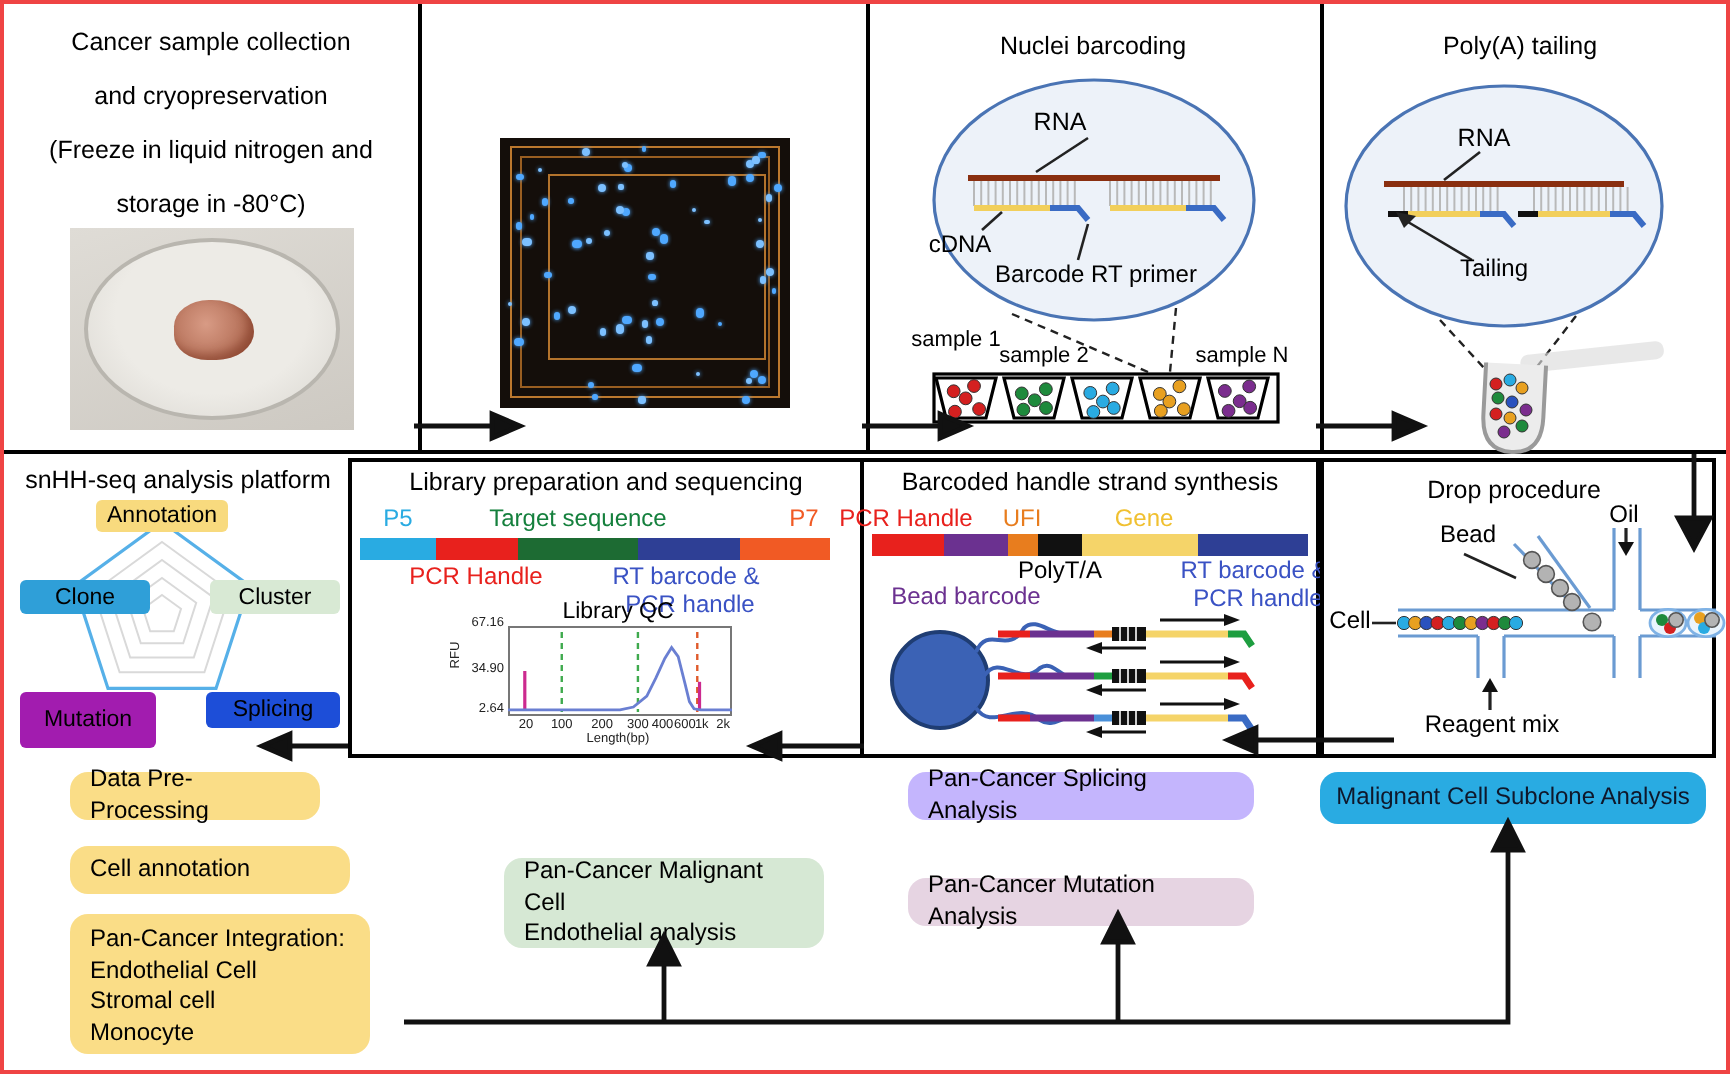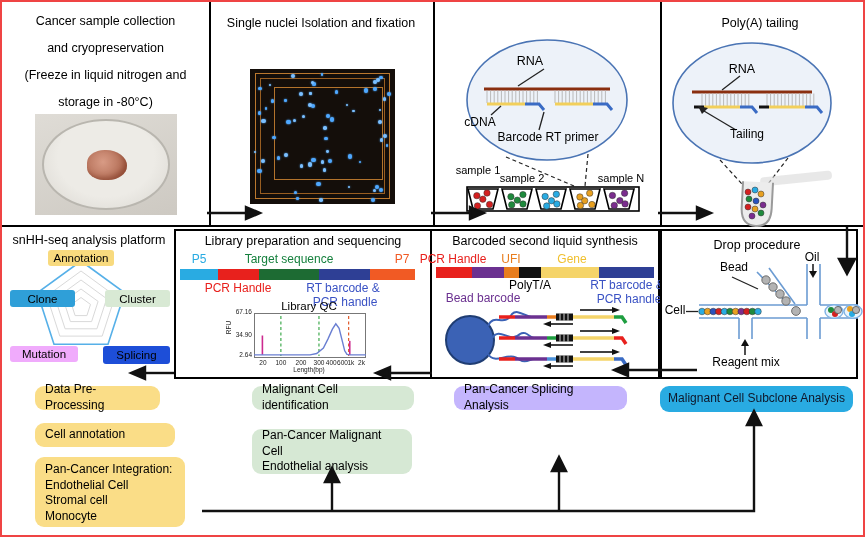--- a/index.html
+++ b/index.html
@@ -33,21 +33,20 @@
 
   <div class="ptitle" style="left:0;top:12px;width:207px">Cancer sample collection</div>
   <div class="ptitle" style="left:0;top:39px;width:207px">and cryopreservation</div>
   <div class="ptitle" style="left:0;top:66px;width:207px">(Freeze in liquid nitrogen and</div>
   <div class="ptitle" style="left:0;top:93px;width:207px">storage in -80°C)</div>
   <div class="abs" style="left:33px;top:112px;width:142px;height:101px;background:linear-gradient(160deg,#dfdcd6,#cdc9c2)">
     <div class="abs" style="left:7px;top:5px;right:7px;bottom:5px;border-radius:50%;border:2px solid #b9b6af;background:radial-gradient(ellipse at 50% 42%,#edebe6 55%,#d8d5cf 100%)"></div>
     <div class="abs" style="left:52px;top:36px;width:40px;height:30px;border-radius:48% 58% 52% 46%;background:radial-gradient(circle at 40% 40%,#d89b85,#b06a52 75%,#9c5742);box-shadow:inset -3px -3px 5px rgba(120,50,30,.5)"></div>
   </div>
 
-  <div class="ptitle" style="left:207px;top:14px;width:224px">Single nuclei Isolation and fixation</div>
   <div class="abs" style="left:248px;top:67px;width:145px;height:135px;background:#140e0a;overflow:hidden">
     <div class="abs" style="left:5px;top:4px;right:5px;bottom:5px;border:1.5px solid rgba(196,126,48,.95)"></div>
     <div class="abs" style="left:10px;top:9px;right:10px;bottom:10px;border:1.5px solid rgba(176,108,38,.85)"></div>
     <div class="abs" style="left:24px;top:18px;right:12px;bottom:24px;border:1.5px solid rgba(196,126,48,.9)"></div>
     <div id="nucleiDots" class="abs" style="left:0;top:0;right:0;bottom:0">
         <div style="position: absolute; left: 129.224px; top: 40.4439px; width: 2.00014px; height: 2.00014px; border-radius: 50%; background: rgb(124, 192, 255); box-shadow: rgb(79, 168, 255) 0px 0px 2px;"></div>
         <div style="position: absolute; left: 76.4491px; top: 45.4934px; width: 3.89636px; height: 3.89636px; border-radius: 50%; background: rgb(79, 168, 255); box-shadow: rgb(79, 168, 255) 0px 0px 2px;"></div>
         <div style="position: absolute; left: 77.8276px; top: 90.2488px; width: 3.96319px; height: 3.96319px; border-radius: 50%; background: rgb(79, 168, 255); box-shadow: rgb(79, 168, 255) 0px 0px 2px;"></div>
         <div style="position: absolute; left: 36.9126px; top: 51.1532px; width: 4.12357px; height: 4.12357px; border-radius: 50%; background: rgb(79, 168, 255); box-shadow: rgb(79, 168, 255) 0px 0px 2px;"></div>
         <div style="position: absolute; left: 11.3287px; top: 90.1726px; width: 3.81492px; height: 3.81492px; border-radius: 50%; background: rgb(124, 192, 255); box-shadow: rgb(79, 168, 255) 0px 0px 2px;"></div>
@@ -104,20 +103,21 @@
         <div style="position: absolute; left: 95.788px; top: 34.6507px; width: 2.52577px; height: 2.52577px; border-radius: 50%; background: rgb(124, 192, 255); box-shadow: rgb(79, 168, 255) 0px 0px 2px;"></div>
         <div style="position: absolute; left: 61.4739px; top: 88.8929px; width: 4.58429px; height: 4.58429px; border-radius: 50%; background: rgb(79, 168, 255); box-shadow: rgb(79, 168, 255) 0px 0px 2px;"></div>
         <div style="position: absolute; left: 60.6355px; top: 11.7085px; width: 3.0319px; height: 3.0319px; border-radius: 50%; background: rgb(124, 192, 255); box-shadow: rgb(79, 168, 255) 0px 0px 2px;"></div>
         <div style="position: absolute; left: 136.514px; top: 23.2064px; width: 4.09986px; height: 4.09986px; border-radius: 50%; background: rgb(79, 168, 255); box-shadow: rgb(79, 168, 255) 0px 0px 2px;"></div>
         <div style="position: absolute; left: 20.6143px; top: 30.476px; width: 3.32268px; height: 3.32268px; border-radius: 50%; background: rgb(79, 168, 255); box-shadow: rgb(79, 168, 255) 0px 0px 2px;"></div>
         <div style="position: absolute; left: 14.6187px; top: 38.363px; width: 2.44337px; height: 2.44337px; border-radius: 50%; background: rgb(79, 168, 255); box-shadow: rgb(79, 168, 255) 0px 0px 2px;"></div>
         <div style="position: absolute; left: 69.366px; top: 129.221px; width: 3.44588px; height: 3.44588px; border-radius: 50%; background: rgb(124, 192, 255); box-shadow: rgb(79, 168, 255) 0px 0px 2px;"></div>
       </div>
   </div>
 
+  <div class="ptitle" style="left:431px;top:14px;width:227px">Nuclei barcoding</div>
   <svg id="p3svg" style="left:432px;top:0" width="226" height="222" viewBox="0 0 226 222">
     <ellipse cx="113" cy="98" rx="80" ry="60" fill="#edf2f9" stroke="#4a74b4" stroke-width="1.6"></ellipse>
     <line x1="110" y1="67" x2="84" y2="84" stroke="#222" stroke-width="1.3"></line>
     <line x1="50" y1="87" x2="176" y2="87" stroke="#8a2f10" stroke-width="3"></line>
     <g stroke="#b9b9b9" stroke-width="1" id="p3ticks1">
         <line x1="53" y1="88.5" x2="53" y2="101"></line>
         <line x1="56.6" y1="88.5" x2="56.6" y2="101"></line>
         <line x1="60.2" y1="88.5" x2="60.2" y2="101"></line>
         <line x1="63.800000000000004" y1="88.5" x2="63.800000000000004" y2="101"></line>
         <line x1="67.4" y1="88.5" x2="67.4" y2="101"></line>
@@ -267,21 +267,21 @@
       <polygon points="69,19 103.2,43.9 90.2,84.1 47.8,84.1 34.8,43.9"></polygon>
       <polygon points="69,28 94.7,46.7 84.9,76.8 53.1,76.8 43.3,46.7"></polygon>
       <polygon points="69,37 86.1,49.4 79.6,69.6 58.4,69.6 51.9,49.4"></polygon>
       <polygon points="69,45.5 78.5,52.4 74.9,63.6 63.1,63.6 59.5,52.4"></polygon>
     </g>
     <polygon points="69,9 112.7,40.8 96,92.2 42,92.2 25.3,40.8" fill="none" stroke="#56b0e8" stroke-width="1.6"></polygon>
   </svg>
   <div class="badge" style="left:46px;top:248px;width:66px;height:16px;background:#f8da7e">Annotation</div>
   <div class="badge" style="left:8px;top:288px;width:65px;height:17px;background:#2f9fd8">Clone</div>
   <div class="badge" style="left:103px;top:288px;width:65px;height:17px;background:#d8e9d4">Cluster</div>
-  <div class="badge" style="left:8px;top:344px;width:68px;height:16px;background:#f0abfc">Mutation</div>
+  <div class="badge" style="left:8px;top:344px;width:68px;height:28px;background:#a21caf">Mutation</div>
   <div class="badge" style="left:101px;top:344px;width:67px;height:18px;background:#1d4ed8">Splicing</div>
 
   <div class="box2" style="left:172px;top:227px;width:258px;height:150px"></div>
   <div class="ptitle" style="left:174px;top:232px;width:254px">Library preparation and sequencing</div>
   <div class="lbl c-blue" style="left:182px;top:251px;width:30px">P5</div>
   <div class="lbl c-green" style="left:237px;top:251px;width:100px">Target sequence</div>
   <div class="lbl c-orange" style="left:385px;top:251px;width:30px">P7</div>
   <div class="abs" style="left:178px;top:267px;width:38px;height:11px;background:#29abe2"></div>
   <div class="abs" style="left:216px;top:267px;width:41px;height:11px;background:#e8211d"></div>
   <div class="abs" style="left:257px;top:267px;width:60px;height:11px;background:#1d6b33"></div>
@@ -311,21 +311,21 @@
       <span class="tick" style="left: 290.04px; top: 357px; width: 18px;">200</span>
       <span class="tick" style="left: 307.96px; top: 357px; width: 18px;">300</span>
       <span class="tick" style="left: 320.28px; top: 357px; width: 18px;">400</span>
       <span class="tick" style="left: 331.48px; top: 357px; width: 18px;">600</span>
       <span class="tick" style="left: 339.88px; top: 357px; width: 18px;">1k</span>
       <span class="tick" style="left: 350.52px; top: 357px; width: 18px;">2k</span>
     </div>
   <div class="tick" style="left:272px;top:364px;width:70px">Length(bp)</div>
 
   <div class="box2" style="left:428px;top:227px;width:230px;height:150px"></div>
-  <div class="ptitle" style="left:430px;top:232px;width:226px">Barcoded second liquid synthesis</div>
+  <div class="ptitle" style="left:430px;top:232px;width:226px">Barcoded handle strand synthesis</div>
   <div class="lbl c-red" style="left:411px;top:251px;width:80px">PCR Handle</div>
   <div class="lbl c-ufi" style="left:489px;top:251px;width:40px">UFI</div>
   <div class="lbl c-gene" style="left:550px;top:251px;width:40px">Gene</div>
   <div class="abs" style="left:434px;top:265px;width:36px;height:11px;background:#e8211d"></div>
   <div class="abs" style="left:470px;top:265px;width:32px;height:11px;background:#6b3190"></div>
   <div class="abs" style="left:502px;top:265px;width:15px;height:11px;background:#e87d1e"></div>
   <div class="abs" style="left:517px;top:265px;width:22px;height:11px;background:#111"></div>
   <div class="abs" style="left:539px;top:265px;width:58px;height:11px;background:#f5d469"></div>
   <div class="abs" style="left:597px;top:265px;width:55px;height:11px;background:#2e3f95"></div>
   <div class="lbl" style="left:488px;top:277px;width:80px">PolyT/A</div>
@@ -437,24 +437,24 @@
   <div class="lbl" style="left:795px;top:249px;width:30px">Oil</div>
   <div class="lbl" style="left:659px;top:302px;width:28px">Cell</div>
   <div class="lbl" style="left:694px;top:354px;width:100px">Reagent mix</div>
 
   <div class="pill" style="left:33px;top:384px;width:125px;height:24px;background:#fadd87">Data Pre-Processing</div>
   <div class="pill" style="left:33px;top:455px;width:150px;height:70px;background:#fadd87;align-items:flex-start;padding-top:5px">Pan-Cancer Integration:
 Endothelial Cell
 Stromal cell
 Monocyte</div>
   <div class="pill" style="left:33px;top:421px;width:140px;height:24px;background:#fadd87">Cell annotation</div>
-  <div class="pill" style="left:250px;top:384px;width:162px;height:24px;background:#d6e8d4">Malignant Cell identification</div>
   <div class="pill" style="left:250px;top:427px;width:160px;height:45px;background:#d6e8d4">Pan-Cancer Malignant Cell
 Endothelial analysis</div>
   <div class="pill" style="left:452px;top:384px;width:173px;height:24px;background:#c4b5fd">Pan-Cancer Splicing Analysis</div>
+  <div class="pill" style="left:452px;top:437px;width:173px;height:24px;background:#e6d4e2">Pan-Cancer Mutation Analysis</div>
   <div class="pill" style="left:658px;top:384px;width:193px;height:26px;background:#29abe2;color:#0f172a;justify-content:center;padding:0 4px">Malignant Cell Subclone Analysis</div>
 
   <svg style="left:0;top:0;z-index:50;pointer-events:none" width="865" height="537" viewBox="0 0 865 537">
     <g stroke="#111" stroke-width="2.4" fill="#111">
       <line x1="205" y1="211" x2="244" y2="211"></line>
         <polygon points="244,205 258,211 244,217"></polygon>
       <line x1="429" y1="211" x2="468" y2="211"></line>
         <polygon points="468,205 482,211 468,217"></polygon>
       <line x1="656" y1="211" x2="695" y2="211"></line>
         <polygon points="695,205 709,211 695,217"></polygon>

